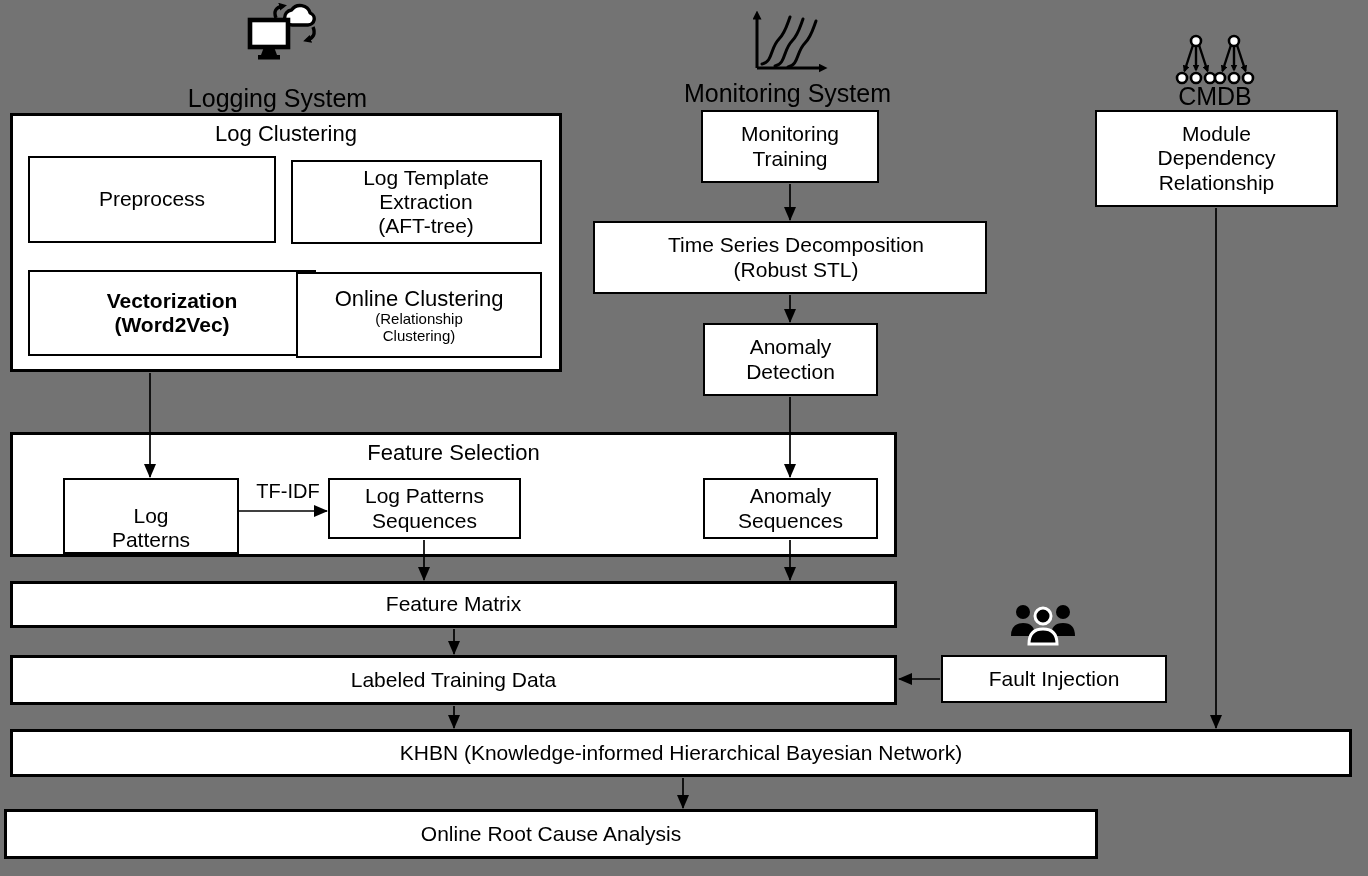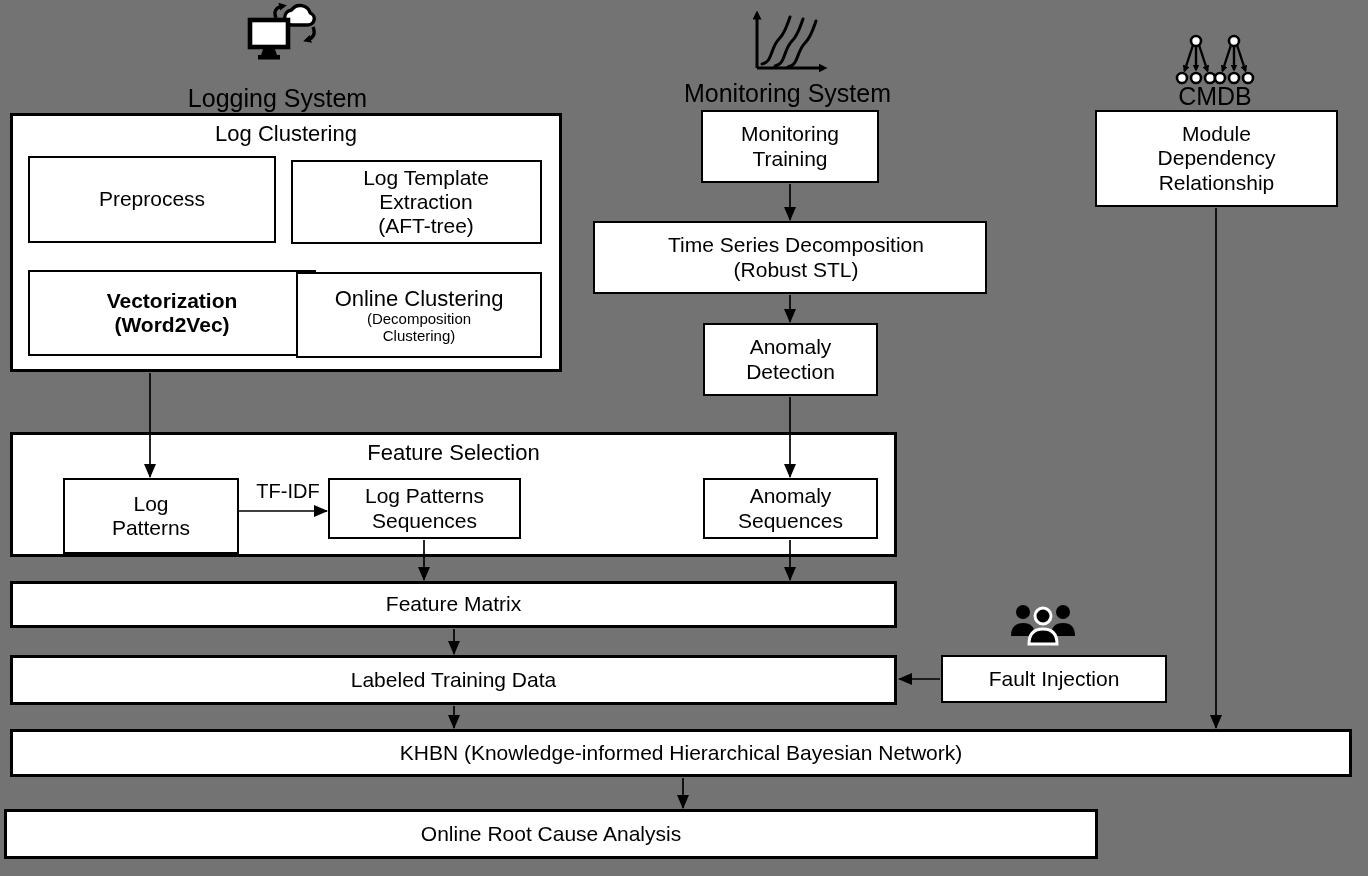--- a/index.html
+++ b/index.html
@@ -49,21 +49,21 @@
   
   .pos-preprocess        { left:28px;  top:156px; width:248px; height:87px; }
   .pos-log-template      { left:291px; top:160px; width:251px; height:84px;padding-left:19px; }
   .pos-vectorization     { left:28px;  top:270px; width:288px; height:86px;font-weight:bold; }
   .pos-online-clustering { left:296px; top:272px; width:246px; height:86px; }
   .pos-online-clustering .ln { font-size:22px; }
   .pos-monitoring-metrics{ left:701px; top:110px; width:178px; height:73px; }
   .pos-tsd               { left:593px; top:221px; width:394px; height:73px;padding-left:12px; }
   .pos-anomaly-detection { left:703px; top:323px; width:175px; height:73px; }
   .pos-mdr               { left:1095px; top:110px; width:243px; height:97px; }
-  .pos-log-patterns      { left:63px;  top:478px; width:176px; height:76px; }
+  .pos-log-patterns      { left:63px;  top:478px; width:176px; height:76px;justify-content:flex-end; }
   .pos-log-patterns-seq  { left:328px; top:478px; width:193px; height:61px; }
   .pos-anomaly-seq       { left:703px; top:478px; width:175px; height:61px; }
   .pos-feature-matrix    { left:10px;  top:581px; width:887px; height:47px; }
   .pos-labeled-training  { left:10px;  top:655px; width:887px; height:50px; }
   .pos-fault-injection   { left:941px; top:655px; width:226px; height:48px; }
   .pos-khbn              { left:10px;  top:729px; width:1342px; height:48px; }
   .pos-online-rca        { left:4px;  top:809px; width:1094px; height:50px; }
 
   .pos-tfidf-label       { left:244px; top:480px; width:88px; }
 </style>
@@ -163,21 +163,21 @@
     <span class="ln">(AFT-tree)</span>
   </div>
 
   <div class="box pos-vectorization">
     <span class="ln">Vectorization</span>
     <span class="ln">(Word2Vec)</span>
   </div>
 
   <div class="box pos-online-clustering">
     <span class="ln">Online Clustering</span>
-    <span class="sub">(Decomposition</span>
+    <span class="sub">(Relationship</span>
     <span class="sub">Clustering)</span>
   </div>
 
   <div class="box pos-monitoring-metrics">
     <span class="ln">Monitoring</span>
     <span class="ln">Training</span>
   </div>
 
   <div class="box pos-tsd">
     <span class="ln">Time Series Decomposition</span>

